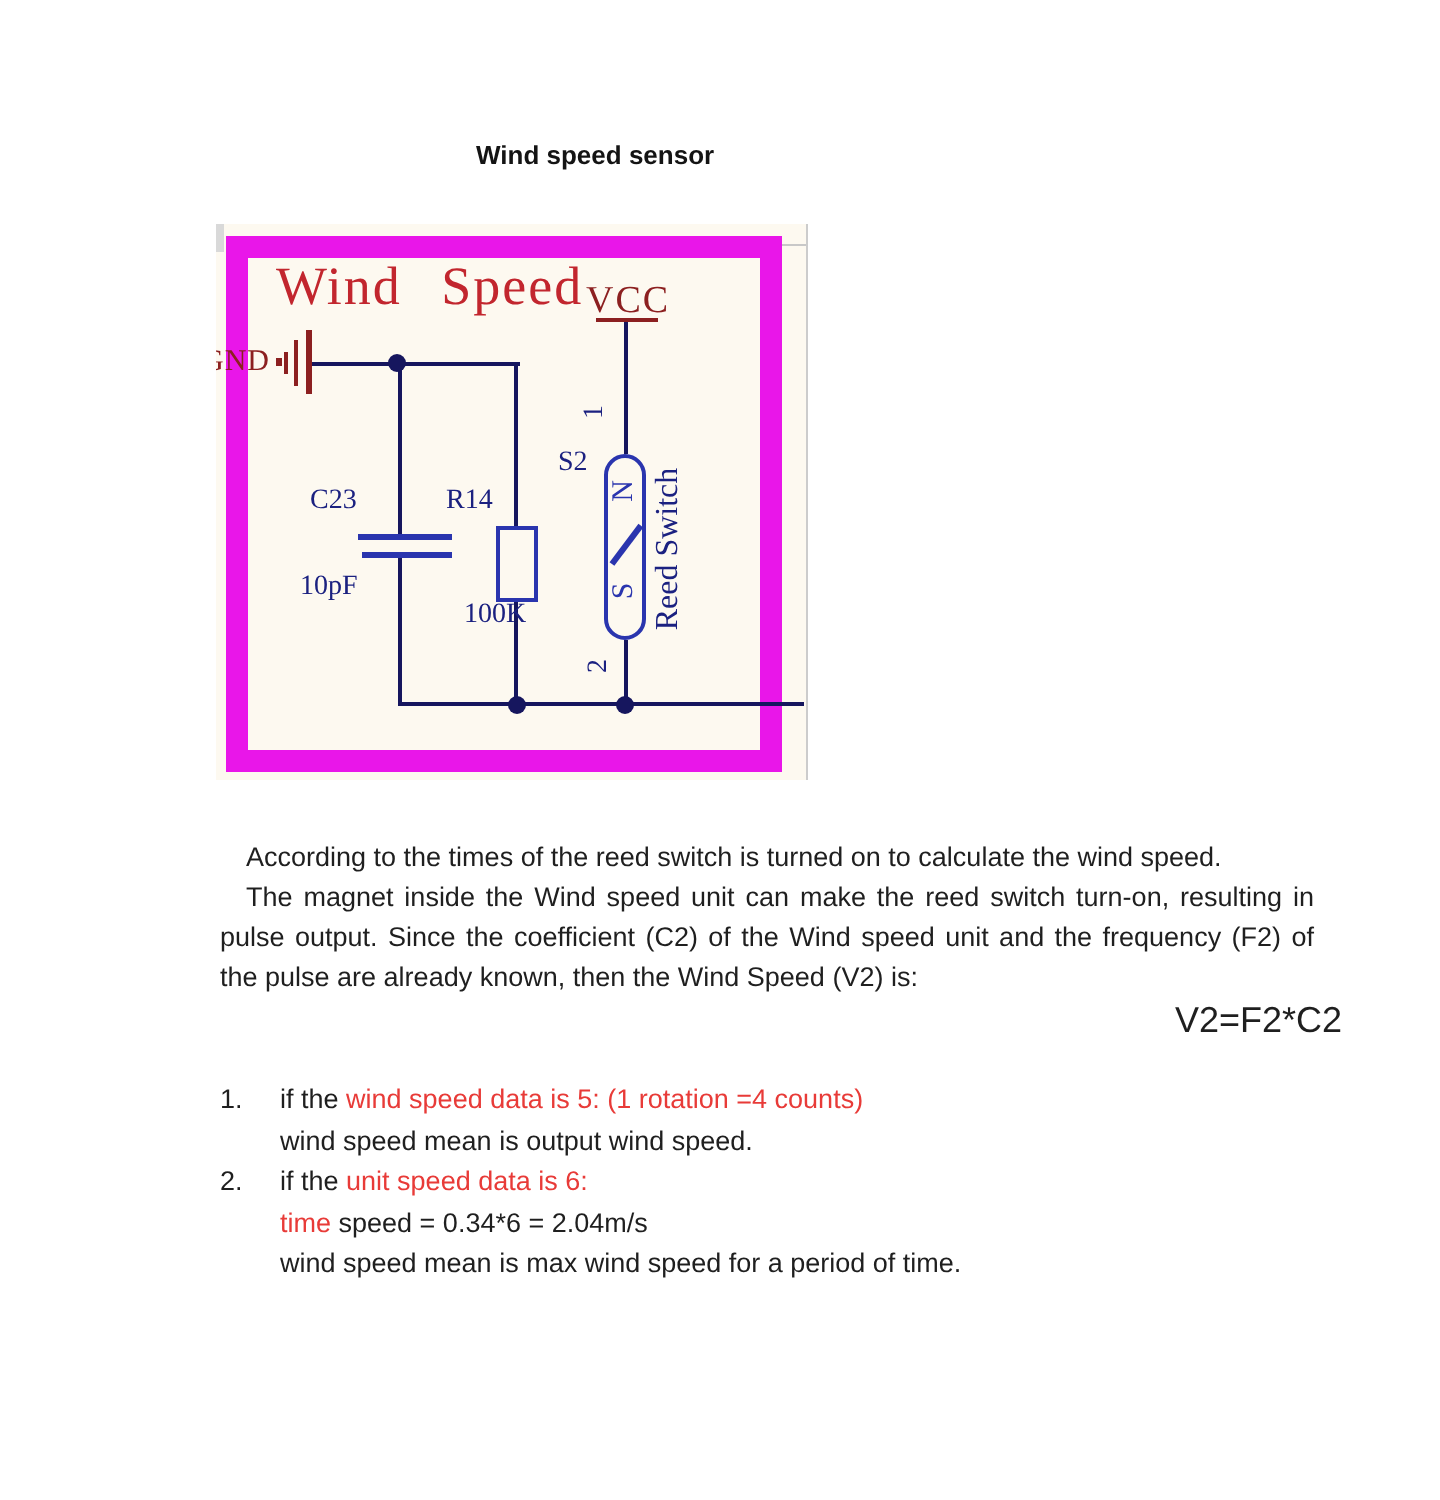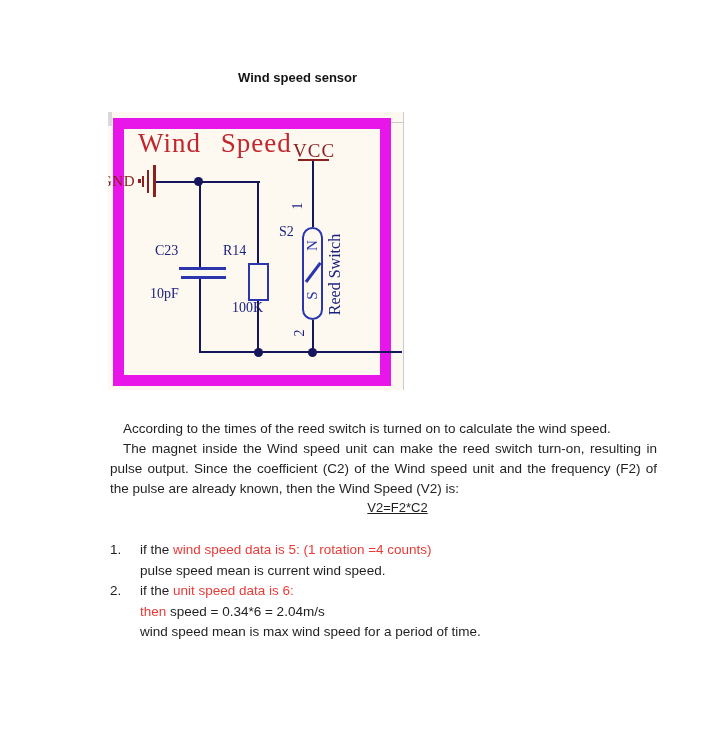--- a/index.html
+++ b/index.html
@@ -85,22 +85,22 @@
   }
 
   
   .bodytext{
     position:absolute;left:110px;top:419px;width:547px;
     font-size:13.5px;line-height:20px;color:#1f1f1f;
   }
   .bodytext p{margin:0;text-indent:13px;}
   .bodytext p.just{text-align:justify;}
   .formula{
-    position:absolute;left:110px;top:500px;width:547px;text-align:center;
-    font-size:13px;transform:translateX(14px);color:#1f1f1f;text-decoration:underline;
+    position:absolute;left:110px;top:500px;width:547px;text-align:right;
+    font-size:18px;transform:translateX(14px);color:#1f1f1f;
   }
   .list{
     position:absolute;left:110px;top:540px;width:547px;
     font-size:13.5px;line-height:20.5px;color:#1f1f1f;
   }
   .list-item{position:relative;}
   .list-item .num{position:absolute;left:0;top:0;}
   .list-item .content{margin-left:30px;}
   .red{color:var(--accentred,#e83b38);}
 </style>
@@ -161,24 +161,24 @@
   <p class="just">The magnet inside the Wind speed unit can make the reed switch turn-on, resulting in pulse output. Since the coefficient (C2) of the Wind speed unit and the frequency (F2) of the pulse are already known, then the Wind Speed (V2) is:</p>
 </div>
 
 <div class="formula">V2=F2*C2</div>
 
 <div class="list">
   <div class="list-item">
     <span class="num">1.</span>
     <div class="content">
       <div><span>if the </span><span class="red">wind speed data is 5: (1 rotation =4 counts)</span></div>
-      <div>pulse speed mean is current wind speed.</div>
+      <div>wind speed mean is output wind speed.</div>
     </div>
   </div>
   <div class="list-item">
     <span class="num">2.</span>
     <div class="content">
       <div><span>if the </span><span class="red">unit speed data is 6:</span></div>
-      <div><span class="red">then</span><span> speed = 0.34*6 = 2.04m/s</span></div>
+      <div><span class="red">time</span><span> speed = 0.34*6 = 2.04m/s</span></div>
       <div>wind speed mean is max wind speed for a period of time.</div>
     </div>
   </div>
 </div>
 
 </body></html>

